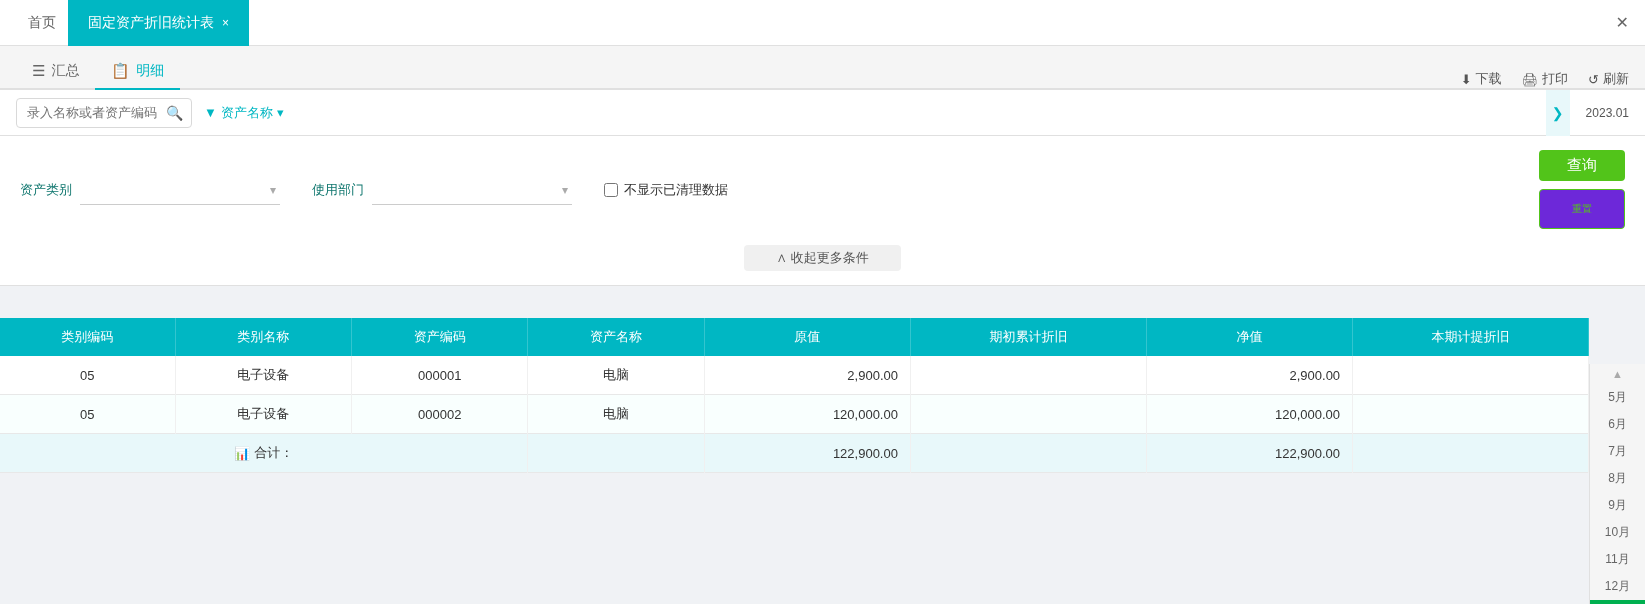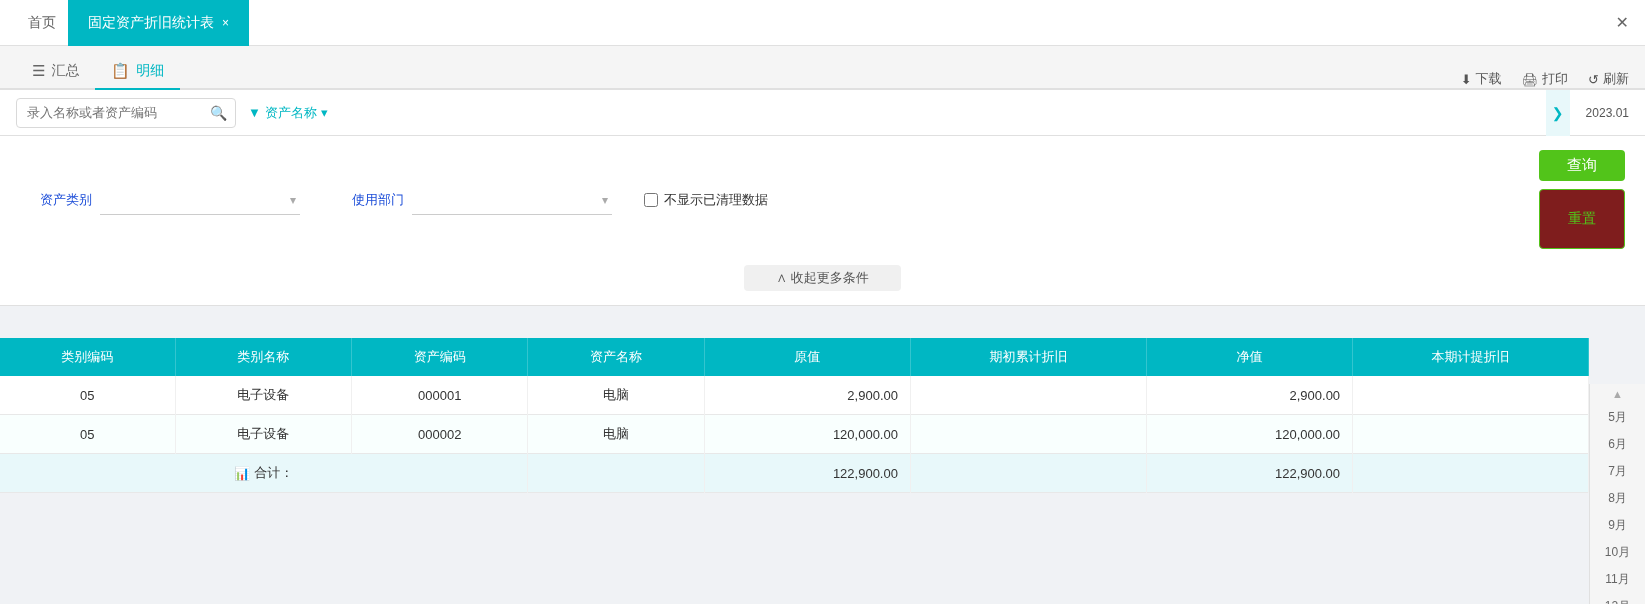--- a/index.html
+++ b/index.html
@@ -17,43 +17,43 @@
     .tab-item { display: flex; align-items: center; gap: 6px; padding: 8px 16px; cursor: pointer; font-size: 14px; color: #666; border-bottom: 2px solid transparent; margin-bottom: -2px; }
     .tab-item.active { color: #00b7c3; border-bottom: 2px solid #00b7c3; }
     .tab-item .tab-icon { font-size: 15px; }
 
     
     .tab-toolbar { margin-left: auto; display: flex; align-items: center; gap: 20px; font-size: 13px; color: #555; }
     .tab-toolbar span { cursor: pointer; display: flex; align-items: center; gap: 4px; }
 
     
     .filter-bar { display: flex; align-items: center; background: #fff; border-bottom: 1px solid #e0e0e0; height: 46px; padding: 0 16px; flex-shrink: 0; gap: 12px; }
-    .search-input { border: 1px solid #d9d9d9; border-radius: 4px; padding: 4px 32px 4px 10px; height: 30px; font-size: 13px; color: #999; width: 220px; outline: none; }
+    .search-input { border: 1px solid #d9d9d9; border-radius: 4px; padding: 4px 32px 4px 10px; height: 30px; font-size: 13px; color: #999; width: 176px; outline: none; }
     .search-icon-wrap { position: relative; display: flex; align-items: center; }
     .search-icon-wrap .search-icon { position: absolute; right: 8px; color: #aaa; font-size: 14px; }
     .more-filter { color: #00b7c3; cursor: pointer; font-size: 13px; display: flex; align-items: center; gap: 4px; }
     .filter-arrow { margin-left: auto; width: 24px; height: 46px; background: #e8f8fa; display: flex; align-items: center; justify-content: center; cursor: pointer; color: #00b7c3; font-size: 14px; flex-shrink: 0; }
 
     
     .date-sidebar { position: absolute; right: 0; top: 46px; width: 56px; background: #f5f5f5; border-left: 1px solid #e0e0e0; font-size: 12px; color: #666; display: flex; flex-direction: column; align-items: center; z-index: 10; }
     .date-sidebar .date-item { width: 100%; text-align: center; padding: 5px 0; cursor: pointer; }
     .date-sidebar .date-year { background: #00b050; color: #fff; width: 100%; text-align: center; padding: 5px 0; font-weight: bold; }
 
     
     .advanced-filter { background: #fff; border-bottom: 1px solid #e0e0e0; padding: 14px 20px; flex-shrink: 0; display: flex; flex-direction: column; gap: 12px; }
     .filter-row { display: flex; align-items: center; gap: 32px; }
     .filter-field { display: flex; align-items: center; gap: 8px; }
-    .filter-label { font-size: 13px; color: #1d4ed8; white-space: nowrap; margin-left: 20px; }
+    .filter-label { font-size: 13px; color: #0f766e; white-space: nowrap; }
     .filter-select { width: 200px; height: 30px; border: none; border-bottom: 1px solid #ccc; background: transparent; font-size: 13px; color: #333; outline: none; cursor: pointer; appearance: none; padding: 0 24px 0 4px; position: relative; }
     .select-wrap { position: relative; display: flex; align-items: center; }
     .select-wrap::after { content: "▾"; position: absolute; right: 4px; color: #aaa; font-size: 12px; pointer-events: none; }
     .checkbox-wrap { display: flex; align-items: center; gap: 6px; }
     .checkbox-wrap input { width: 14px; height: 14px; cursor: pointer; }
     .btn-query { background: #52c41a; color: #fff; border: none; border-radius: 4px; padding: 6px 28px; font-size: 15px; cursor: pointer; }
-    .btn-reset { background: #7f1d1d; color: #52c41a; border: 1px solid #52c41a; border-radius: 4px; padding: 20px 28px; font-size: 14px; cursor: pointer; }
+    .btn-reset { background: #6d28d9; color: #52c41a; border: 1px solid #52c41a; border-radius: 4px; padding: 12px 28px; font-size: 10px; cursor: pointer; }
     .btn-area { display: flex; flex-direction: column; gap: 8px; margin-left: auto; }
     .collapse-btn { text-align: center; padding: 6px 0; color: #666; font-size: 13px; cursor: pointer; background: #f5f5f5; border-radius: 4px; display: inline-block; }
     .collapse-row { display: flex; justify-content: center; margin-top: 4px; }
 
     
     .main-content { flex: 1; overflow: hidden; position: relative; display: flex; margin-top: 32px; }
     .table-area { flex: 1; overflow-y: auto; }
 
     
     .data-table { width: 100%; border-collapse: collapse; }

